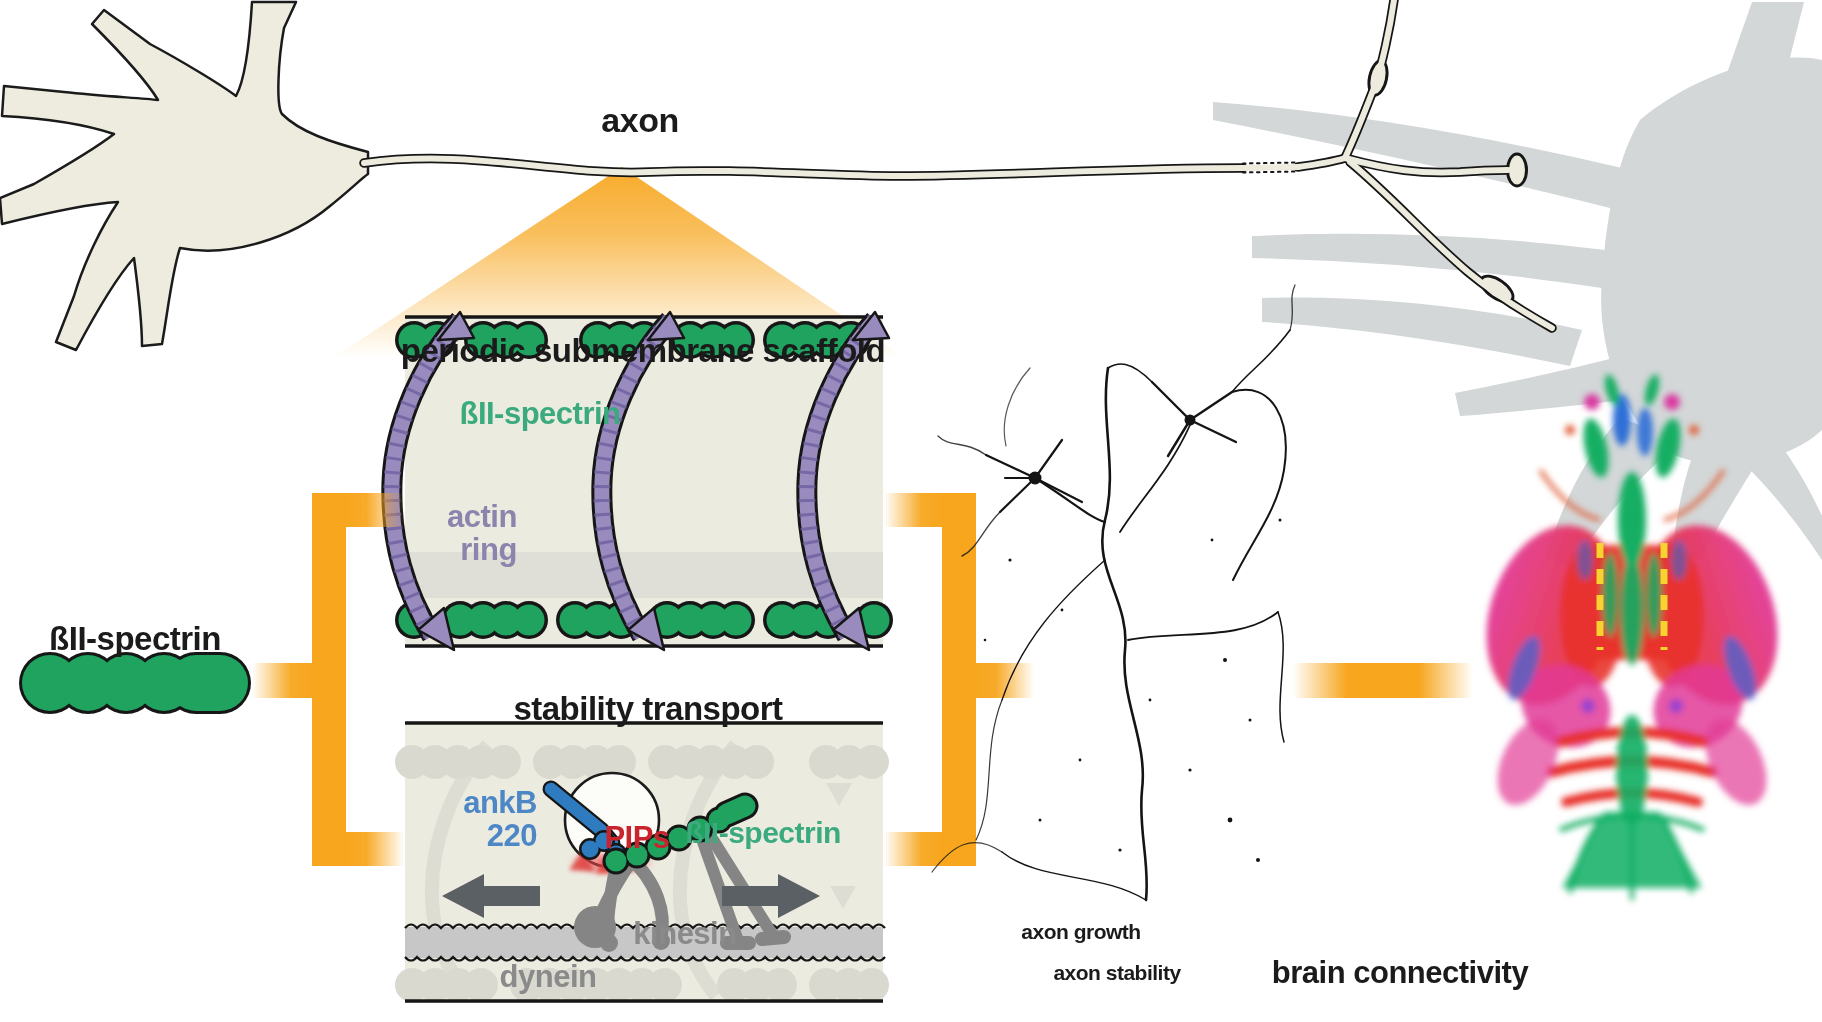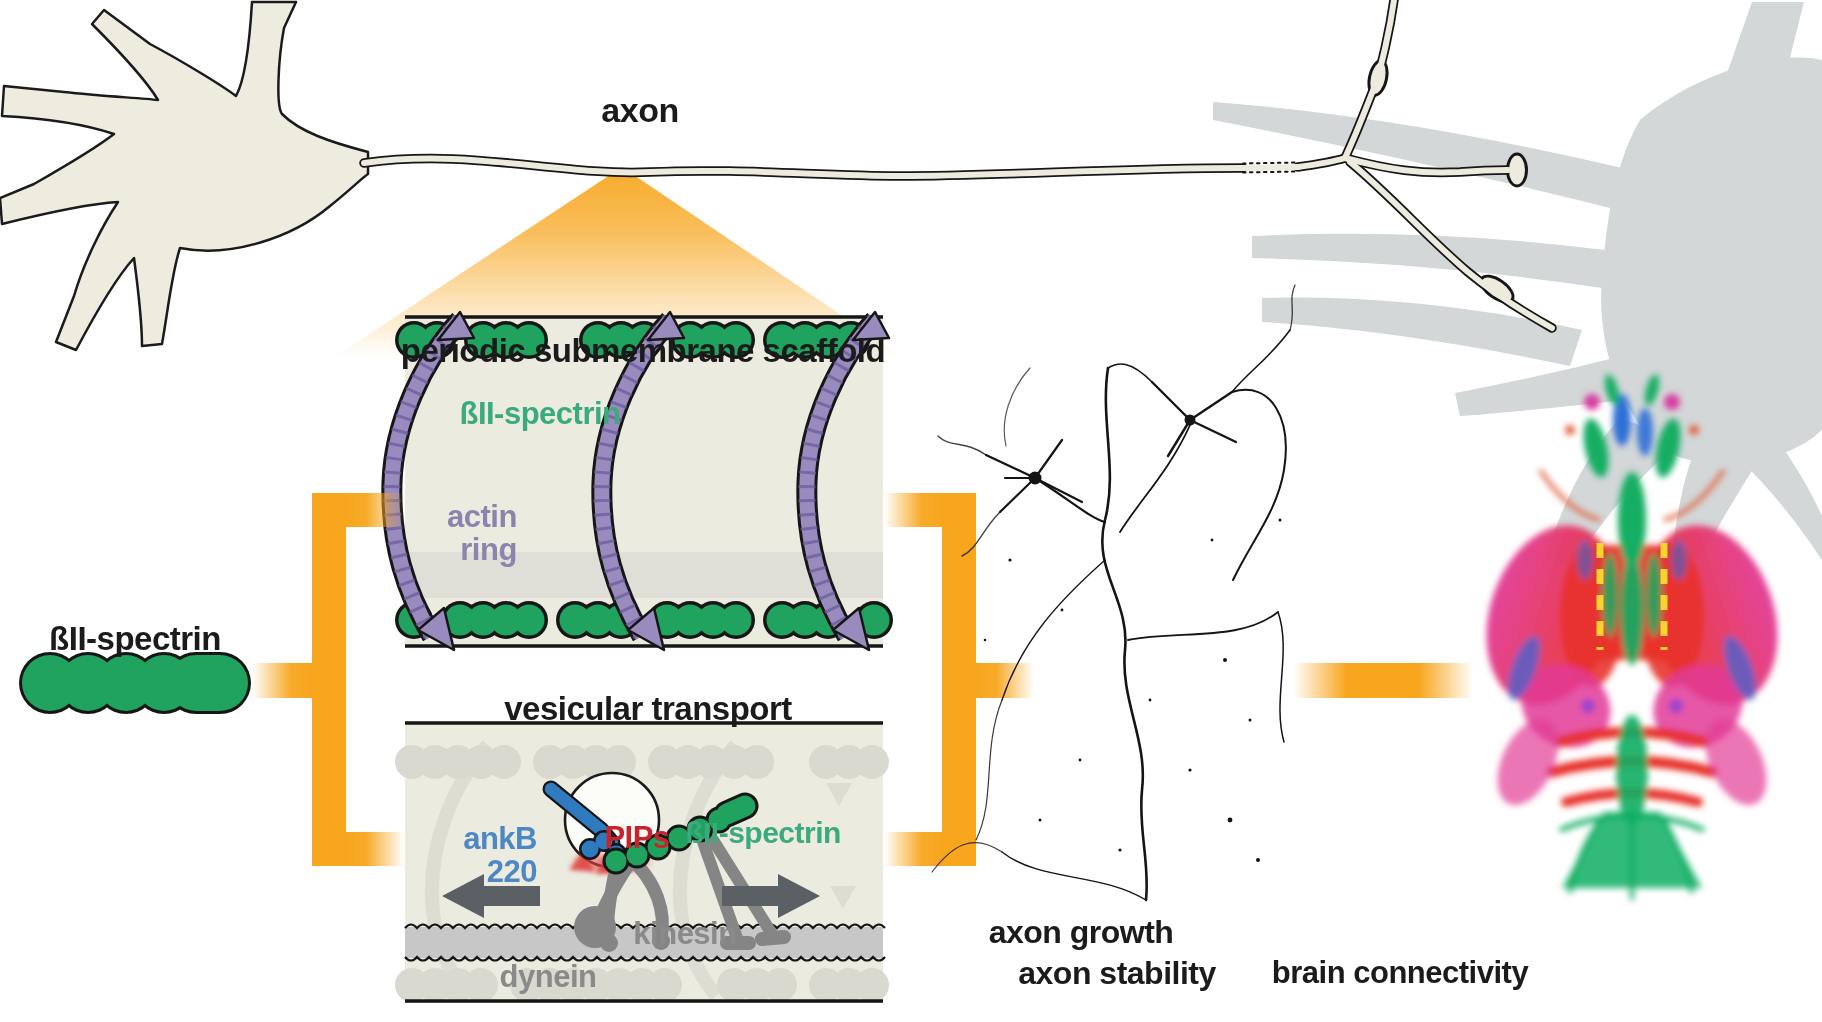--- a/index.html
+++ b/index.html
@@ -8,24 +8,24 @@
     --pips-red:#C9242C; --motor-gray:#8A8A8A; --arrow-gray:#5B6065; --panel-bg:#ECEBE0;
     --cell-fill:#EDECDF; --gray-neuron:#D3D7D8; --ink:#1b1b1b;
   }
   html,body{margin:0;padding:0;background:#ffffff;}
   #stage{position:relative;width:1822px;height:1022px;overflow:hidden;background:#fff;
          font-family:"Liberation Sans", sans-serif;}
   #art{position:absolute;left:0;top:0;}
   .lbl{position:absolute;font-weight:bold;transform:translate(-50%,-50%);
        white-space:nowrap;color:var(--ink);letter-spacing:-0.5px;line-height:1.08;}
   .lbl.block{transform:none;text-align:right;}
-  .t34{font-size:34px;} .t33{font-size:33px;margin-top:17px;} .t32{font-size:32px;} .t31{font-size:31px;} .t30{font-size:30px;}
+  .t34{font-size:34px;} .t33{font-size:33px;margin-top:17px;} .t32{font-size:21px;} .t31{font-size:31px;} .t30{font-size:30px;}
   .green{color:var(--green-label);} .purple{color:var(--actin-label);} .blue{color:var(--ankb-label);}
   .red{color:var(--pips-red);margin-left:24px;} .gray{color:var(--motor-gray);}
-  .center{text-align:center;margin-top:36px;}
+  .center{text-align:center;}
 </style>
 </head>
 <body>
 
 <div id="stage">
 
 <svg id="art" width="1822" height="1022" viewBox="0 0 1822 1022" xmlns="http://www.w3.org/2000/svg">
   <defs>
     <linearGradient id="gradTri" x1="0" y1="0" x2="0" y2="1">
       <stop offset="0" stop-color="#F7A61E" stop-opacity="0.95"></stop>
@@ -466,28 +466,28 @@
       <path d="M1664,820 C1680,850 1688,870 1692,893" stroke="#12AE63" stroke-width="4" fill="none"></path>
     </g>
     <g fill="none" stroke="#F8D22E" stroke-width="7" stroke-dasharray="15 11">
       <line x1="1600" y1="543" x2="1600" y2="650"></line>
       <line x1="1664" y1="543" x2="1664" y2="650"></line>
     </g>
   </g>
 </svg>
 
 <div>
-  <div class="lbl t34" style="left:640px;top:110px;">axon</div>
+  <div class="lbl t34" style="left:640px;top:120px;">axon</div>
   <div class="lbl t33" style="left:643px;top:334px;">periodic submembrane scaffold</div>
   <div class="lbl t31 green" style="left:540px;top:414px;">ßII-spectrin</div>
   <div class="lbl block t31 purple" style="left:447px;top:500px;">
     <div>actin</div>
     <div>ring</div>
   </div>
-  <div class="lbl t33" style="left:648px;top:692px;">vesicular transport</div>
+  <div class="lbl t33" style="left:648px;top:692px;">stability transport</div>
   <div class="lbl block t31 blue center" style="left:442px;top:786px;width:95px;">
     <div>ankB</div>
     <div>220</div>
   </div>
   <div class="lbl t31 red" style="left:613px;top:838px;">PIPs</div>
   <div class="lbl t30 green" style="left:763px;top:833px;">ßII-spectrin</div>
   <div class="lbl t31 gray" style="left:548px;top:977px;">dynein</div>
   <div class="lbl t31 gray" style="left:685px;top:934px;">kinesin</div>
   <div class="lbl t33" style="left:135px;top:622px;">ßII-spectrin</div>
   <div class="lbl t32" style="left:1081px;top:932px;">axon growth</div>

